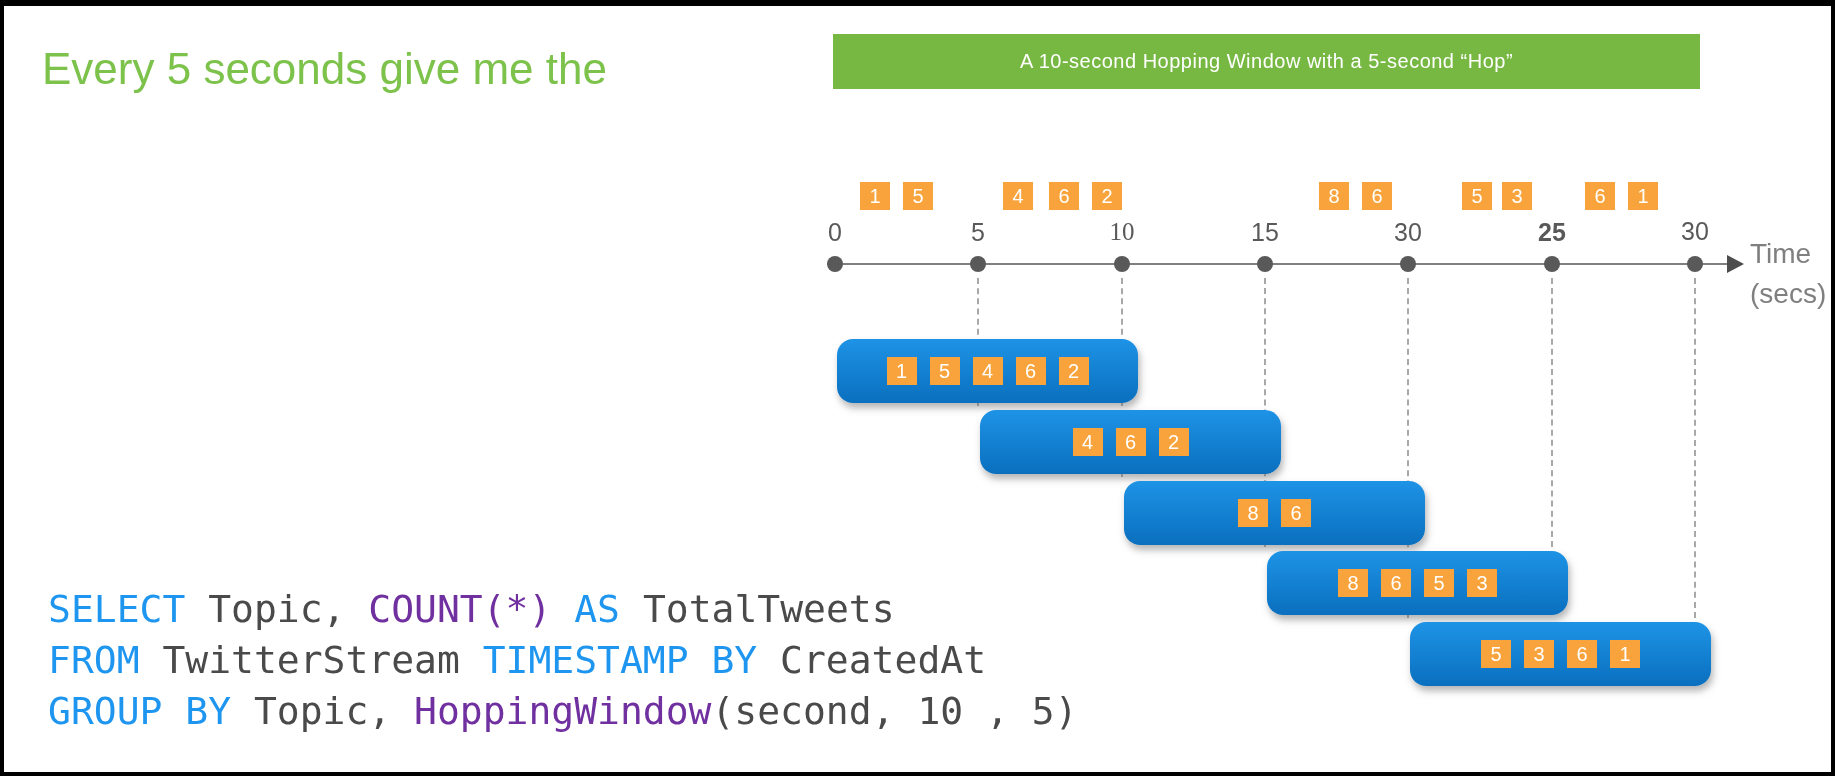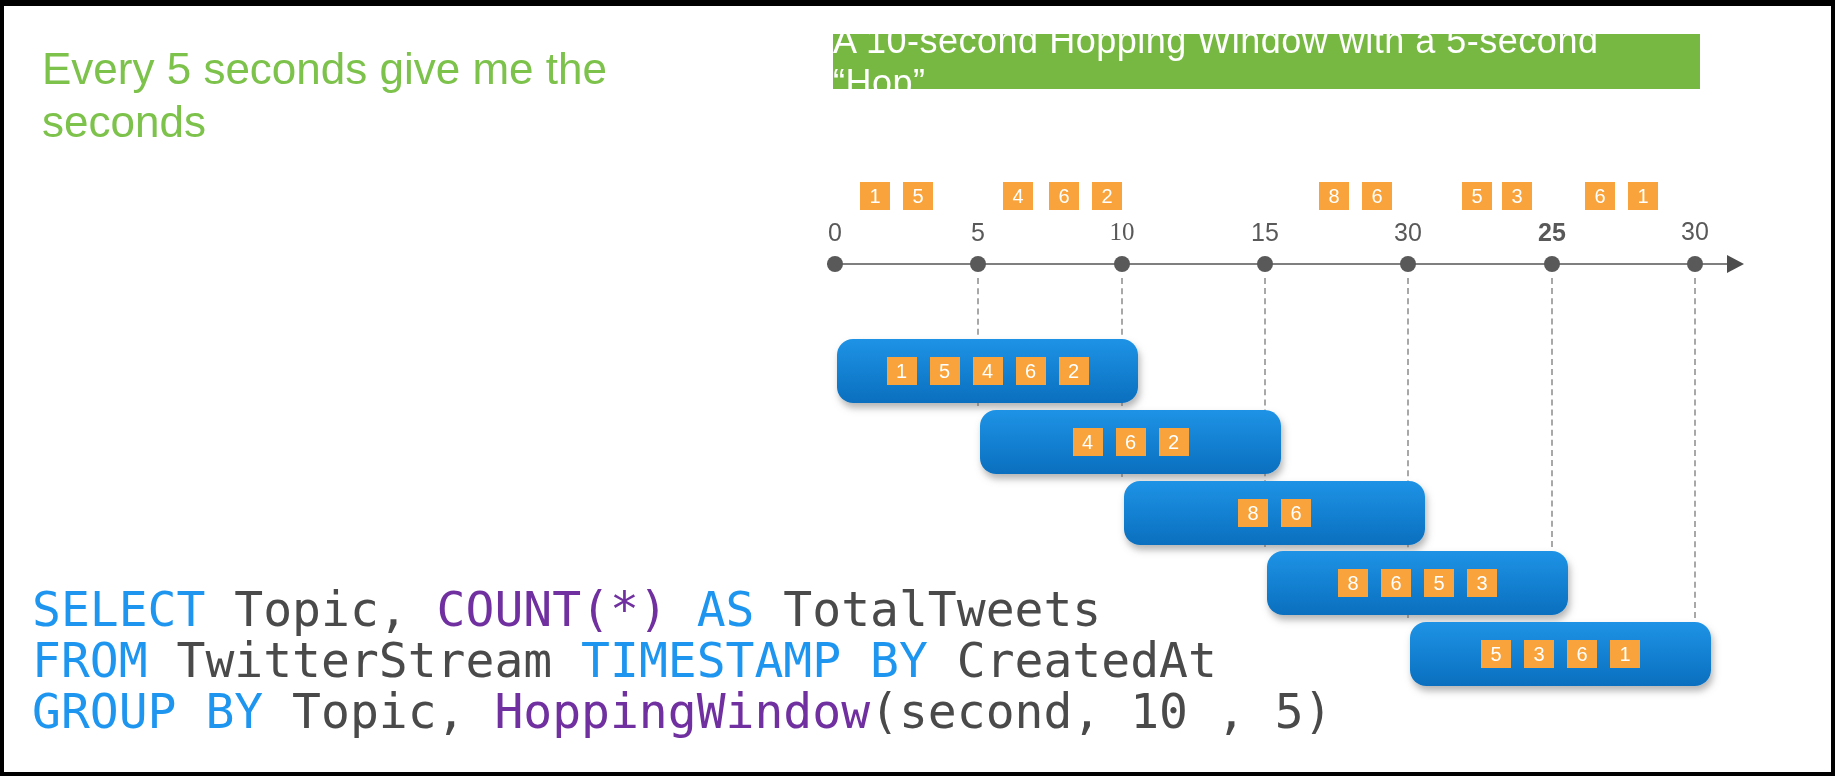--- a/index.html
+++ b/index.html
@@ -11,21 +11,21 @@
   .headline{
     position:absolute; left:38px; top:36px;
     font-size:44px; line-height:53px; color:var(--green-text,#7CC24B);
     letter-spacing:0px;
   }
   .headline span{display:block;}
   .banner{
     position:absolute; left:829px; top:28px; width:867px; height:55px;
     background:var(--green-banner,#77B843); color:#ffffff;
     display:flex; align-items:center; justify-content:center;
-    font-size:36px; font-weight:300; letter-spacing:0.5px;
+    font-size:20px; font-weight:300; letter-spacing:0.5px;
   }
   #diagram{position:absolute; left:0; top:0; width:100%; height:100%;}
   .axis-line{position:absolute; height:2px; background:var(--axis-gray,#7F7F7F);}
   .axis-arrow{
     position:absolute; width:0; height:0;
     border-top:9px solid transparent; border-bottom:9px solid transparent;
     border-left:17px solid #4d4d4d;
   }
   .tick-dot{position:absolute; width:16px; height:16px; border-radius:50%;
     background:var(--tick-gray,#595959);}
@@ -48,41 +48,44 @@
     position:static; width:30px; height:28px;
     background:var(--orange,#F8A33B); color:#ffffff;
     display:flex; align-items:center; justify-content:center; font-size:20px;
   }
   .axis-caption{
     position:absolute; left:1746px; top:228px;
     font-size:28px; line-height:40px; color:var(--axis-gray,#7F7F7F);
   }
   .axis-caption span{display:block;}
   .sql{
-    position:absolute; left:28px; top:578px;
+    position:absolute; left:44px; top:578px;
     font-family:"DejaVu Sans Mono", monospace;
-    font-size:48px; line-height:51px; white-space:pre;
+    font-size:38px; line-height:51px; white-space:pre;
   }
   .sql .kw{color:var(--sql-kw,#1E96F0);}
   .sql .fn{color:var(--sql-fn,#7030A0);}
   .sql .pl{color:var(--sql-pl,#4A4A4A);}
 </style>
 </head>
 <body>
 
 <div id="slide">
 
   <div class="headline">
     <span>Every 5 seconds give me the</span>
-    <span>seconds</span>
   </div>
 
   <div class="banner">A 10-second Hopping Window with a 5-second “Hop”</div>
 
   <div id="diagram">
+    <div class="axis-caption">
+      <span>Time</span>
+      <span>(secs)</span>
+    </div>
   <div class="axis-line" style="left: 823px; top: 257px; width: 903px;"></div>
       <div class="axis-arrow" style="left: 1723px; top: 249px;"></div>
       <div class="tick-label" style="left: 801px; top: 212px;">0</div>
       <div class="tick-dot" style="left: 823px; top: 250px;"></div>
       <div class="tick-label" style="left: 944px; top: 212px;">5</div>
       <div class="tick-dot" style="left: 966px; top: 250px;"></div>
       <div class="dash" style="left: 973px; top: 272px; height: 128px;"></div>
       <div class="tick-label" style="left: 1088px; top: 212px; font-family: Liberation Serif, serif;">10</div>
       <div class="tick-dot" style="left: 1110px; top: 250px;"></div>
       <div class="dash" style="left: 1117px; top: 272px; height: 199px;"></div>

